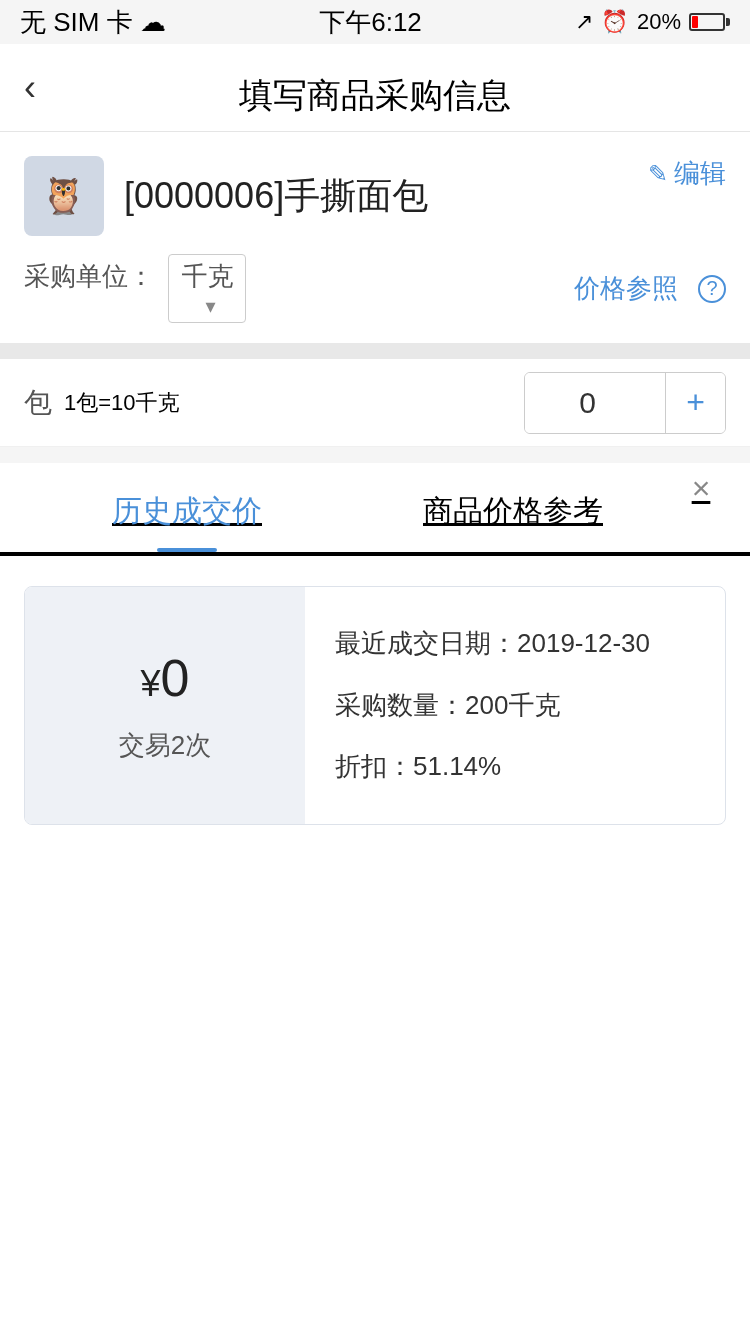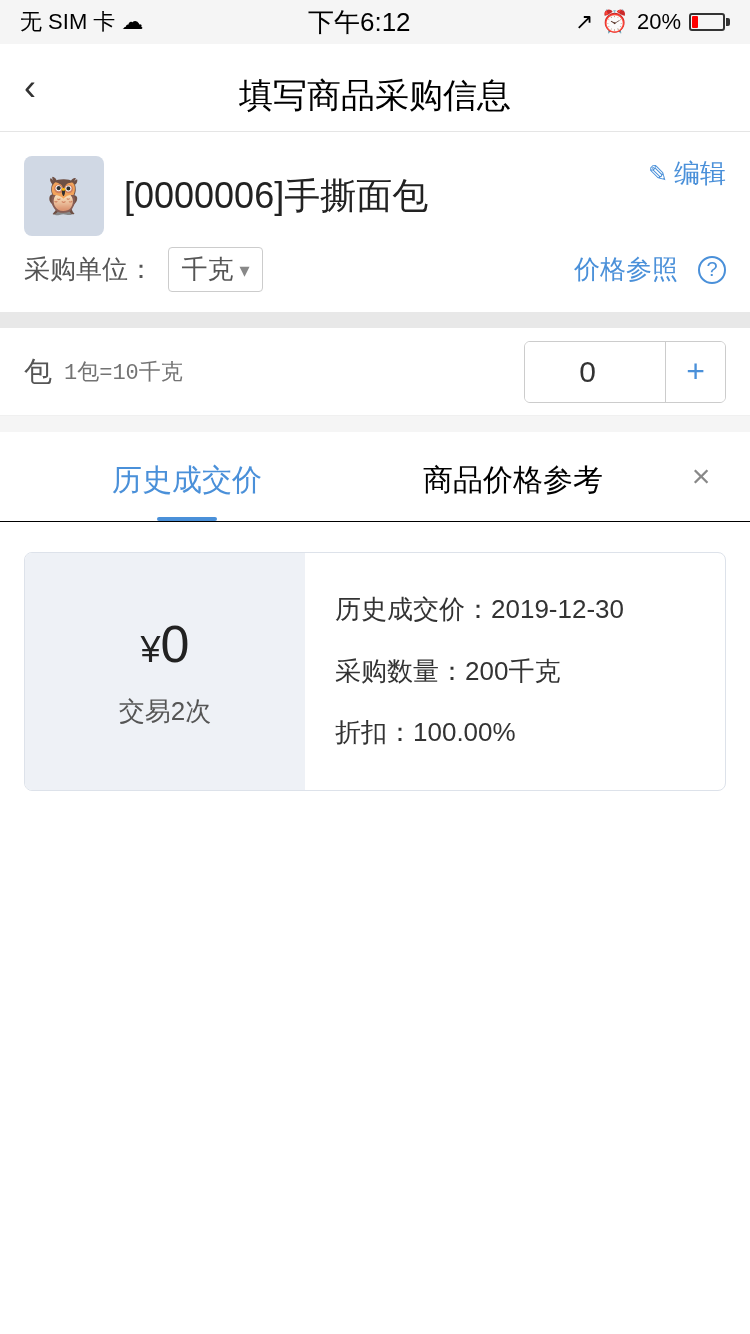--- a/index.html
+++ b/index.html
@@ -17,21 +17,21 @@
       width: 750px;
       height: 44px;
       background: #f5f5f5;
       display: flex;
       align-items: center;
       justify-content: space-between;
       padding: 0 20px;
       font-size: 24px;
       color: #000;
     }
-    .status-left { display: flex; align-items: flex-start; gap: 10px; font-size: 22px; }
+    .status-left { display: flex; align-items: flex-start; gap: 10px; font-size: 26px; }
     .status-center { font-size: 26px; font-weight: 400; }
     .status-right { display: flex; align-items: center; gap: 8px; font-size: 22px; }
     .battery-icon {
       display: inline-flex; align-items: center;
     }
     .battery-body {
       width: 36px; height: 18px;
       border: 2px solid #333;
       border-radius: 3px;
       position: relative;
@@ -125,37 +125,38 @@
       font-size: 26px;
       cursor: pointer;
       white-space: nowrap;
     }
     .edit-icon { font-size: 24px; }
 
     .product-meta {
       display: flex;
       align-items: center;
       justify-content: space-between;
-      margin-top: 11px;
+      margin-top: 18px;
     }
     .unit-label {
       font-size: 26px;
       color: #555;
     }
     .unit-select {
       display: inline-flex;
       align-items: center;
       border: 1px solid #ccc;
       border-radius: 4px;
       padding: 4px 12px;
       font-size: 26px;
       color: #555;
       background: #fff;
       margin-left: 10px;
       cursor: pointer;
+      flex-direction: column;
     }
     .unit-arrow { font-size: 20px; margin-left: 6px; color: #888; }
     .price-ref {
       display: flex;
       align-items: center;
       gap: 20px;
       color: #4a90d9;
       font-size: 26px;
       cursor: pointer;
     }
@@ -192,22 +193,21 @@
       display: flex;
       align-items: center;
       gap: 12px;
     }
     .pkg-icon {
       font-size: 28px;
       color: #555;
     }
     .pkg-sub {
       font-size: 22px;
-      color: #737373;
-      font-family: Liberation Mono, monospace;
+      color: #000000;
     }
     .quantity-control {
       display: flex;
       align-items: center;
       border: 1px solid #ccc;
       border-radius: 6px;
       overflow: hidden;
     }
     .qty-input {
       width: 140px;
@@ -234,24 +234,25 @@
     }
 
     
     .tab-section {
       width: 750px;
       background: #fff;
       margin-top: 16px;
     }
     .tab-header {
       display: flex;
-      align-items: center;
-      border-bottom: 1px solid #000000;
+      align-items: flex-start;
+      border-bottom: 4px solid #000000;
       padding: 0 24px;
       position: relative;
+      text-decoration: underline;
     }
     .tab-item {
       flex: 1;
       text-align: center;
       padding: 28px 0 20px 0;
       font-size: 30px;
       color: #000000;
       cursor: pointer;
       position: relative;
     }
@@ -416,26 +417,26 @@
   <div class="history-content">
     <div class="history-card">
       <div class="history-left">
         <div class="history-price">
           <span class="history-price-yuan">¥</span><span>0</span>
         </div>
         <div class="history-trades">交易2次</div>
       </div>
       <div class="history-right">
         <div class="history-detail-row">
-          <span>历史成交价：</span><span>2019-12-30</span>
+          <span>最近成交日期：</span><span>2019-12-30</span>
         </div>
         <div class="history-detail-row">
           <span>采购数量：</span><span>200千克</span>
         </div>
         <div class="history-detail-row">
-          <span>折扣：</span><span>100.00%</span>
+          <span>折扣：</span><span>51.14%</span>
         </div>
       </div>
     </div>
   </div>
 </div>
 
 <div class="page-bg"></div>
 
 </body></html>

